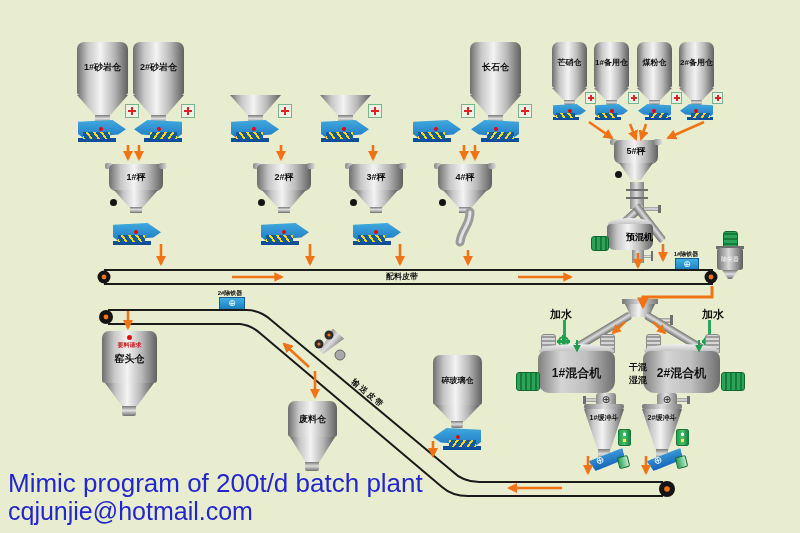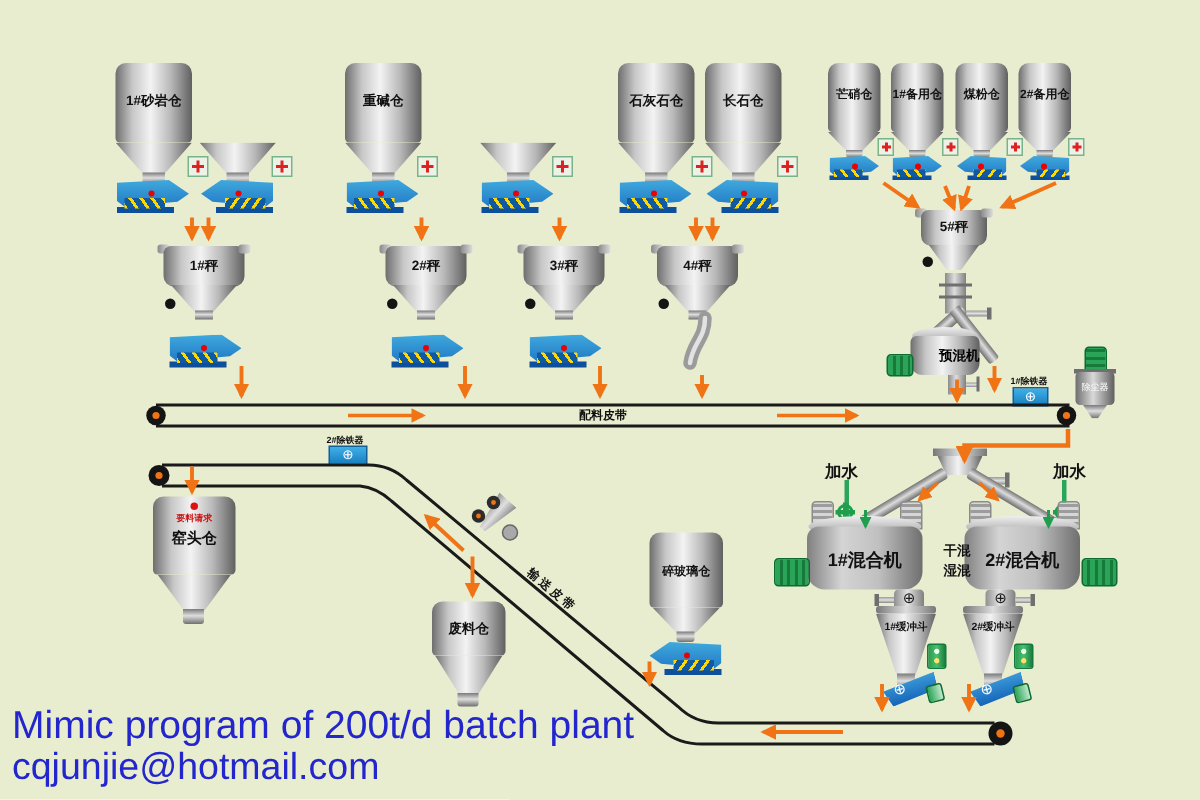--- a/index.html
+++ b/index.html
@@ -110,38 +110,31 @@
 <div id="stage">
 
   <div class="silo a" style="left:77px;top:42px">
     <div class="sbody metal">
         <span class="slabel">1#砂岩仓</span>
       </div>
     <div class="scone metal"></div>
       <div class="sout metalv"></div>
   </div>
   <div class="silo a" style="left:133px;top:42px">
+    <div class="sbody metal">
+        <span class="slabel">2#砂岩仓</span>
+      </div>
     <div class="scone metal"></div>
       <div class="sout metalv"></div>
   </div>
   <div class="silo a" style="left:230px;top:42px">
-    <div class="sbody metal">
-        <span class="slabel">重碱仓</span>
-      </div>
     <div class="scone metal"></div>
       <div class="sout metalv"></div>
   </div>
   <div class="silo a" style="left:320px;top:42px">
-    <div class="scone metal"></div>
-      <div class="sout metalv"></div>
-  </div>
-  <div class="silo a" style="left:412px;top:42px">
-    <div class="sbody metal">
-        <span class="slabel">石灰石仓</span>
-      </div>
     <div class="scone metal"></div>
       <div class="sout metalv"></div>
   </div>
   <div class="silo a" style="left:470px;top:42px">
     <div class="sbody metal">
         <span class="slabel">长石仓</span>
       </div>
     <div class="scone metal"></div>
       <div class="sout metalv"></div>
   </div>

